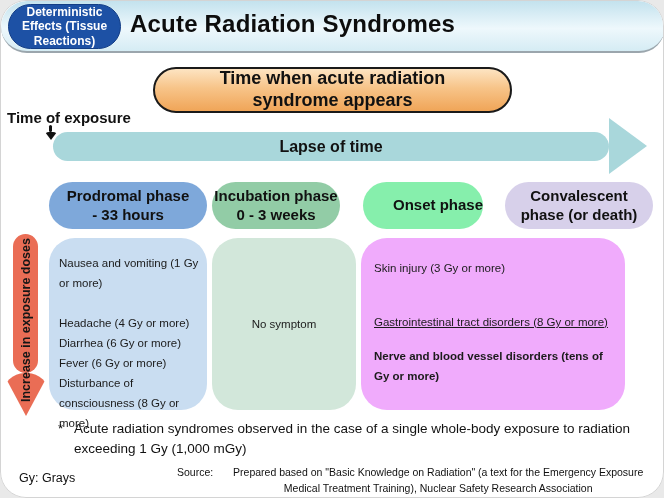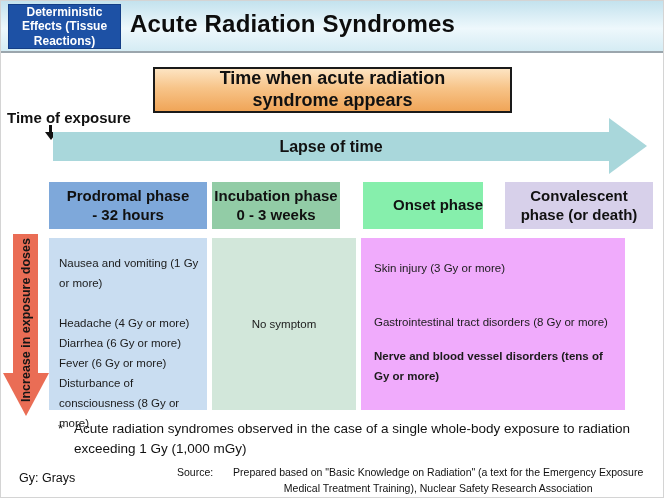--- a/index.html
+++ b/index.html
@@ -1,15 +1,15 @@
 <!DOCTYPE html>
 <html><head>
 <meta charset="utf-8">
 <style>
-  * { margin:0; padding:0; box-sizing:border-box; }
+  * { margin:0; padding:0; box-sizing:border-box;border-radius:26px; }
   body { background:#e9e9e9; font-family:"Liberation Sans", sans-serif; }
   .slide {
     position:relative; width:664px; height:498px; background:#ffffff;
     border:1px solid #d4d4d4; overflow:hidden; color:#111;
   }
 
   
   .topbar {
     position:absolute; left:0; top:0; width:664px; height:52px;
     background:linear-gradient(180deg,#c3e2ee 0%, #eef8fc 55%, #d5ecf4 100%);
@@ -95,21 +95,21 @@
   .col {
     position:absolute; top:237px; height:172px;
     font-size:11.5px; line-height:20px; color:#1b1b1b;
   }
   .col-prodromal { left:48px;  width:158px; background:#c9ddf1; padding:15px 5px 0 10px; }
   .col-incubation{ left:211px; width:144px; background:#d2e7da;
                    display:flex; align-items:center; justify-content:center; }
   .col-onset     { left:360px; width:264px; background:#f0abfc; padding:20px 5px 0 13px; }
   .sym { display:block; }
   .mt20 { margin-top:20px; }
-  .mt34 { margin-top:34px; }
+  .mt34 { margin-top:34px;text-decoration:underline; }
   .mt14 { margin-top:14px;font-weight:bold; }
 
   
   .footnote {
     position:absolute; left:57px; top:418px; width:592px;
     display:flex; font-size:13.5px; line-height:1.45;
   }
   .footnote .marker { width:16px; flex:0 0 16px; }
   .footnote .fn-text { max-width:560px; }
   .abbr {
@@ -143,21 +143,21 @@
   <div class="down-arrow">
     <div class="stem"></div>
     <div class="tip"></div>
   </div>
   <div class="lapse-arrow">
     <span>Lapse of time</span>
   </div>
 
   <div class="phase-header ph-prodromal">
     <span class="preline">Prodromal phase
-- 32 hours</span>
+- 33 hours</span>
   </div>
   <div class="phase-header ph-incubation">
     <span class="preline">Incubation phase
 0 - 3 weeks</span>
   </div>
   <div class="phase-header ph-onset">
     <span>Onset phase</span>
   </div>
   <div class="phase-header ph-convalescent">
     <span class="preline">Convalescent

